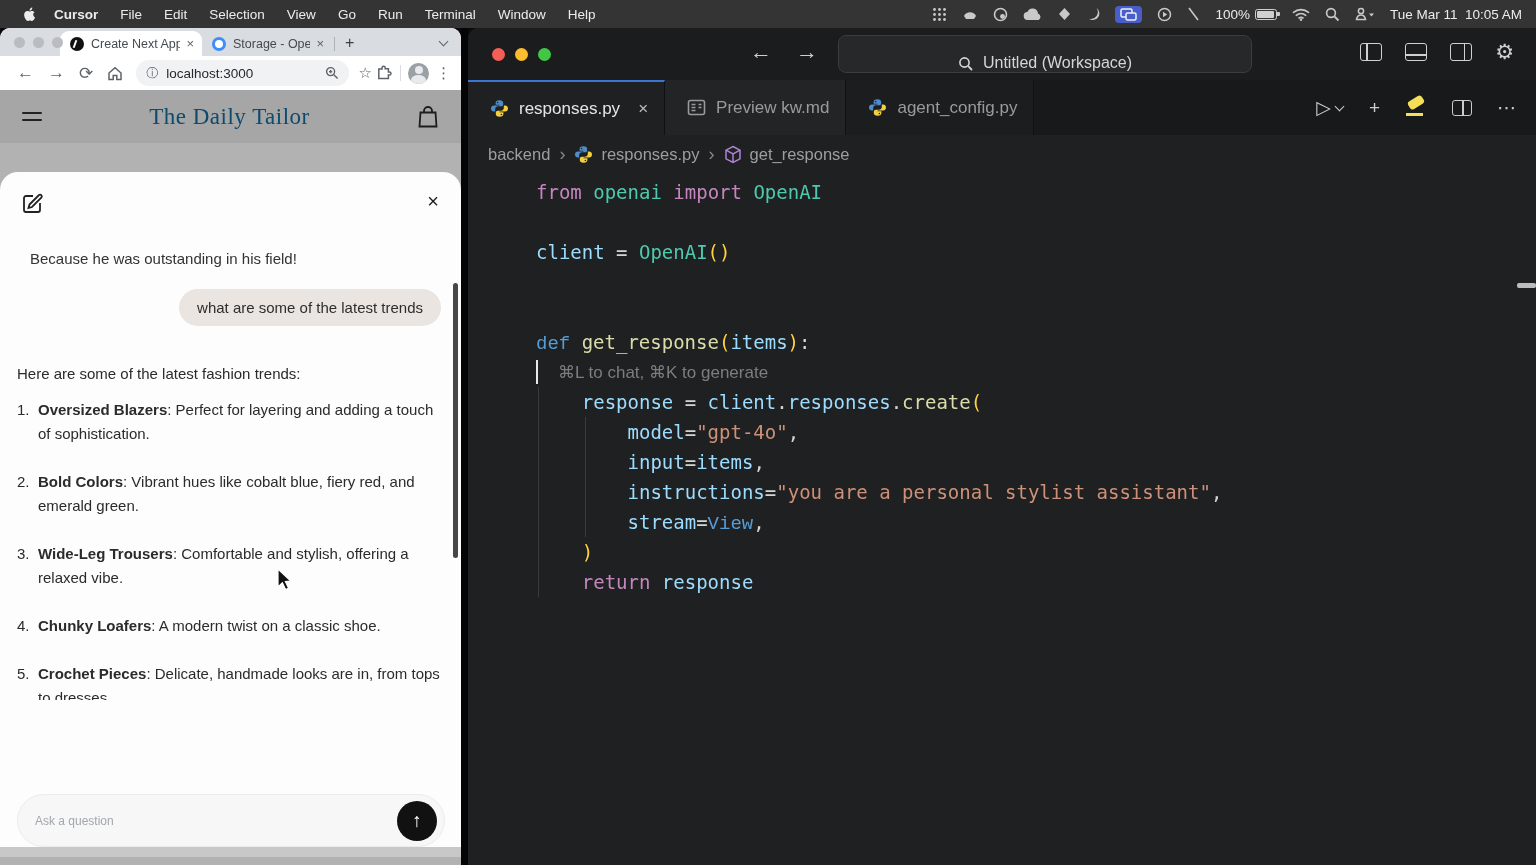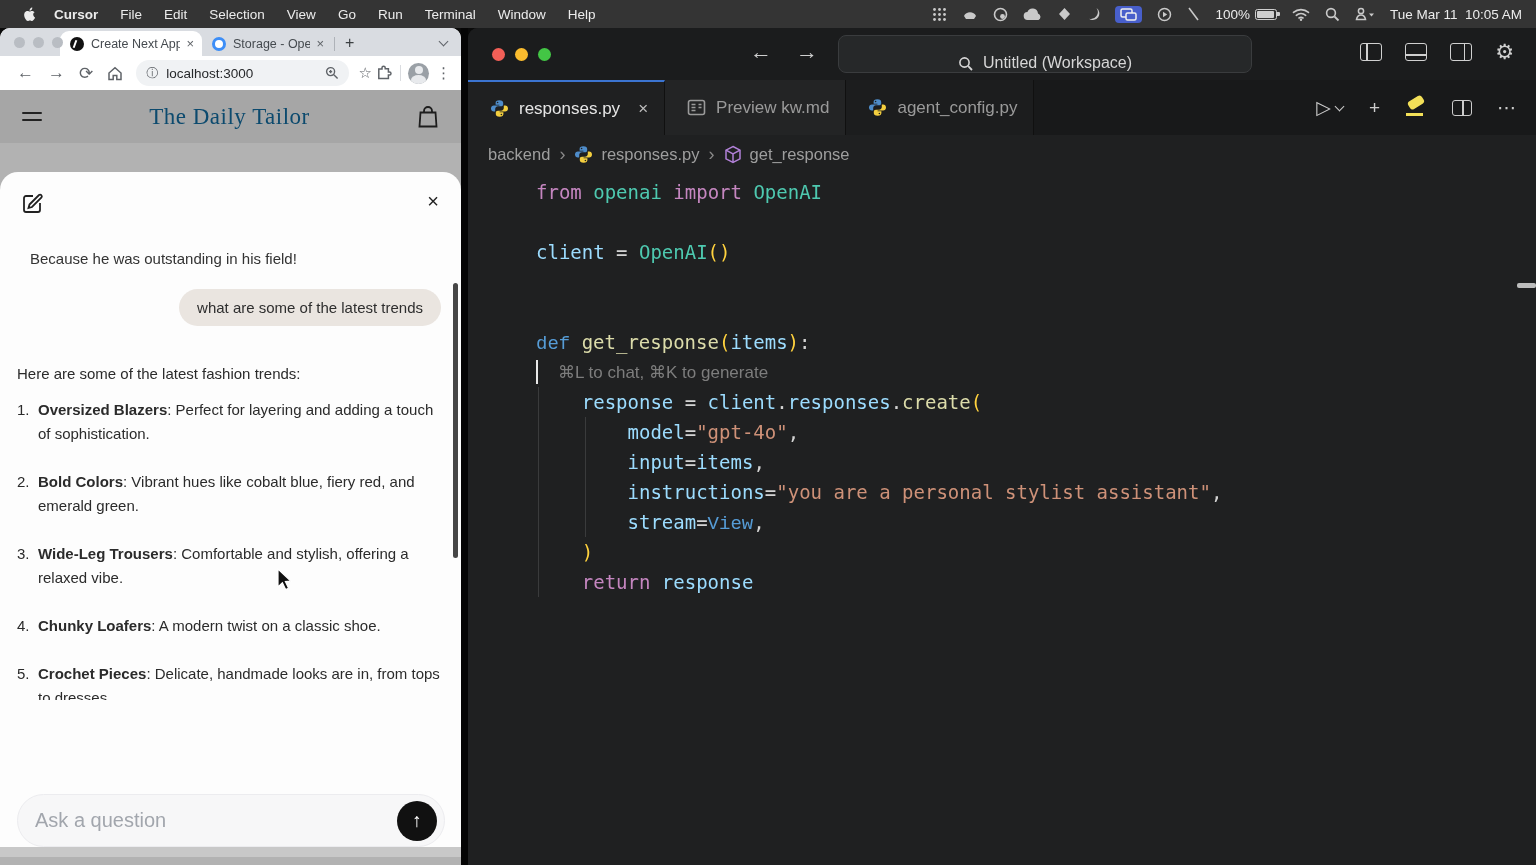--- a/index.html
+++ b/index.html
@@ -84,21 +84,21 @@
   .intro { margin-bottom:12px; }
   .trend-row { display:flex; margin-bottom:24px; }
   .trend-num { width:21px; flex:0 0 auto; }
   .trend-text { width:420px; }
   .trend-name { font-weight:bold; }
   .panel-scrollbar { position:absolute; right:3px; top:111px; width:5px; height:275px;
     background:#474747; border-radius:3px; }
   .ask-row { position:absolute; left:17px; right:16px; top:622px; height:53px;
     background:#f7f7f8; border:1px solid #ececef; border-radius:27px;
     display:flex; align-items:center; padding:0 7px 0 17px; }
-  .ask-input { border:none; outline:none; background:transparent; flex:1; font-size:20px; color:#333;
+  .ask-input { border:none; outline:none; background:transparent; flex:1; font-size:12px; color:#333;
     font-family:"Liberation Sans", sans-serif; }
   .ask-input::placeholder { color:#a2a6ad; }
   .send-btn { width:40px; height:40px; border-radius:50%; background:#111; color:#fff;
     display:flex; align-items:center; justify-content:center; font-size:19px; }
   .bottom-strip { position:absolute; left:0; bottom:0; width:461px; height:10px; background:#c8c8c8; }
 
   
   .editor { position:absolute; left:468px; top:28px; width:1068px; height:837px;
     background:#1f2021; border-radius:10px 0 0 0; overflow:hidden; }
   .ed-titlebar { height:52px; background:#1b1c1d; position:relative; display:flex; align-items:center; }

